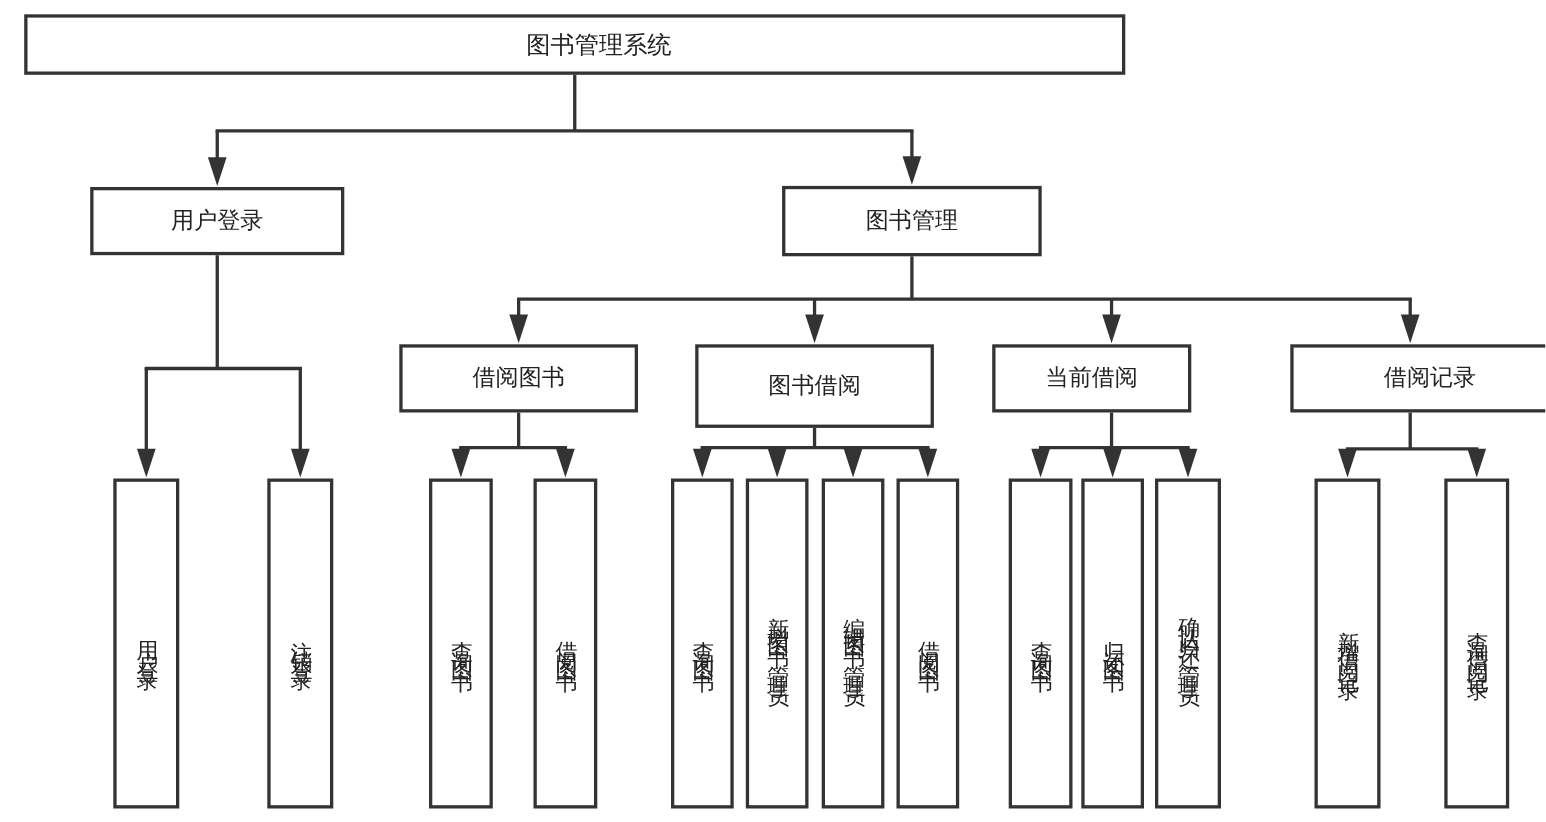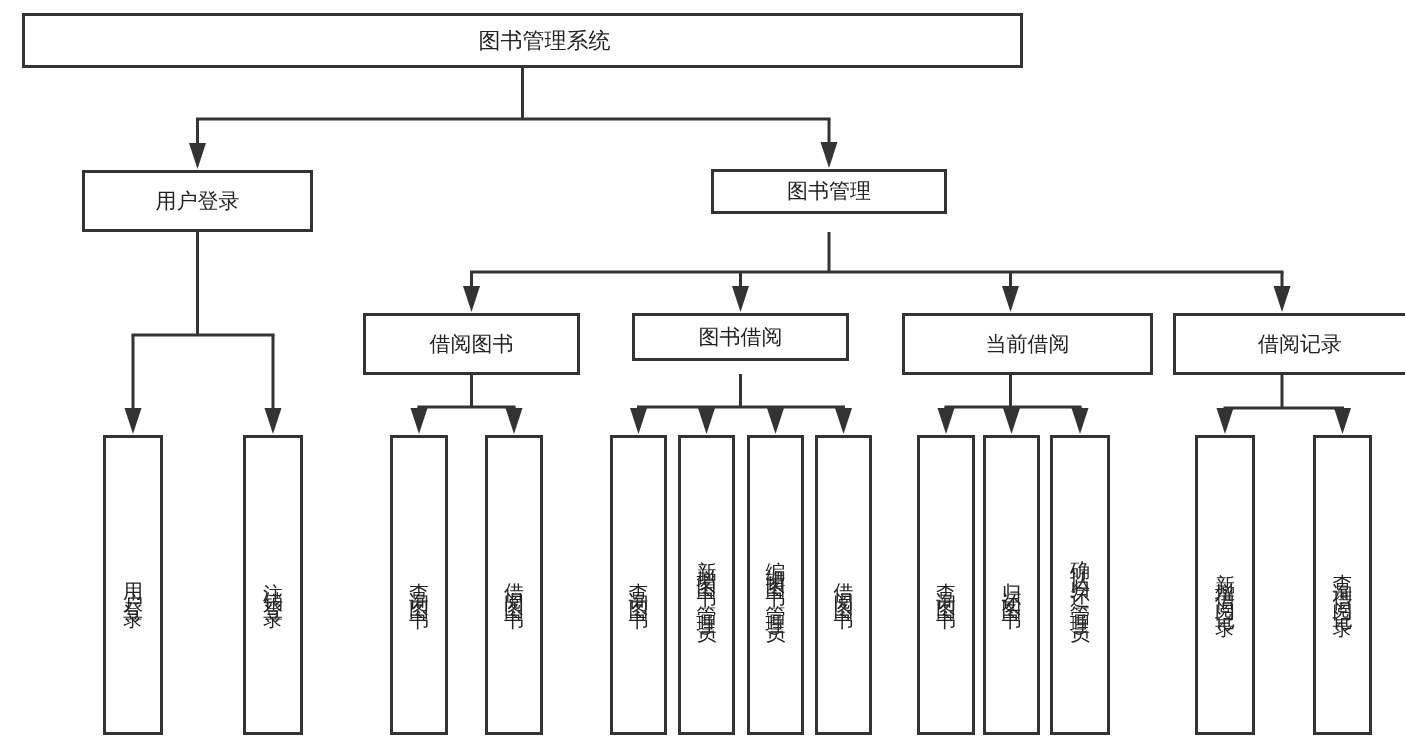--- a/index.html
+++ b/index.html
@@ -98,30 +98,30 @@
       <line x1="1225" y1="408" x2="1225" y2="416" stroke="#333333" stroke-width="3"></line>
       <polygon points="1216.5,408 1233.5,408 1225,434" fill="#333333"></polygon>
       <line x1="1342.5" y1="408" x2="1342.5" y2="416" stroke="#333333" stroke-width="3"></line>
       <polygon points="1334,408 1351,408 1342.5,434" fill="#333333"></polygon>
     </svg>
   <div id="nodes">
       <div class="node h root" style="left: 22px; top: 13px; width: 1001px; height: 55px; padding-left: 44px;">图书管理系统</div>
       <div class="node h" style="left: 82px; top: 170px; width: 231px; height: 62px;">用户登录</div>
       <div class="node v" style="left: 103px; top: 435px; width: 60px; height: 300px;">用户登录</div>
       <div class="node v" style="left: 243px; top: 435px; width: 60px; height: 300px;">注销登录</div>
-      <div class="node h" style="left: 711px; top: 169px; width: 236px; height: 45px;">图书管理</div>
+      <div class="node h" style="left: 711px; top: 169px; width: 236px; height: 64px;">图书管理</div>
       <div class="node h" style="left: 363px; top: 313px; width: 217px; height: 62px;">借阅图书</div>
       <div class="node v" style="left: 390px; top: 435px; width: 58px; height: 300px;">查询图书</div>
       <div class="node v" style="left: 485px; top: 435px; width: 58px; height: 300px;">借阅图书</div>
-      <div class="node h" style="left: 632px; top: 313px; width: 217px; height: 48px;">图书借阅</div>
+      <div class="node h" style="left: 632px; top: 313px; width: 217px; height: 76px;">图书借阅</div>
       <div class="node v" style="left: 610px; top: 435px; width: 57px; height: 300px;">查询图书</div>
       <div class="node v" style="left: 678px; top: 435px; width: 57px; height: 300px;">新增图书（管理员）</div>
       <div class="node v" style="left: 747px; top: 435px; width: 57px; height: 300px;">编辑图书（管理员）</div>
       <div class="node v" style="left: 815px; top: 435px; width: 57px; height: 300px;">借阅图书</div>
-      <div class="node h" style="left: 902px; top: 313px; width: 251px; height: 62px;">当前借阅</div>
+      <div class="node h" style="left: 902px; top: 313px; width: 181px; height: 62px;">当前借阅</div>
       <div class="node v" style="left: 917px; top: 435px; width: 58px; height: 300px;">查询图书</div>
       <div class="node v" style="left: 983px; top: 435px; width: 57px; height: 300px;">归还图书</div>
       <div class="node v" style="left: 1050px; top: 435px; width: 60px; height: 300px;">确认归还（管理员）</div>
       <div class="node h" style="left: 1173px; top: 313px; width: 254px; height: 62px;">借阅记录</div>
       <div class="node v" style="left: 1195px; top: 435px; width: 60px; height: 300px;">新增借阅记录</div>
       <div class="node v" style="left: 1313px; top: 435px; width: 59px; height: 300px;">查询借阅记录</div>
     </div>
 </div>
 
 </body></html>

